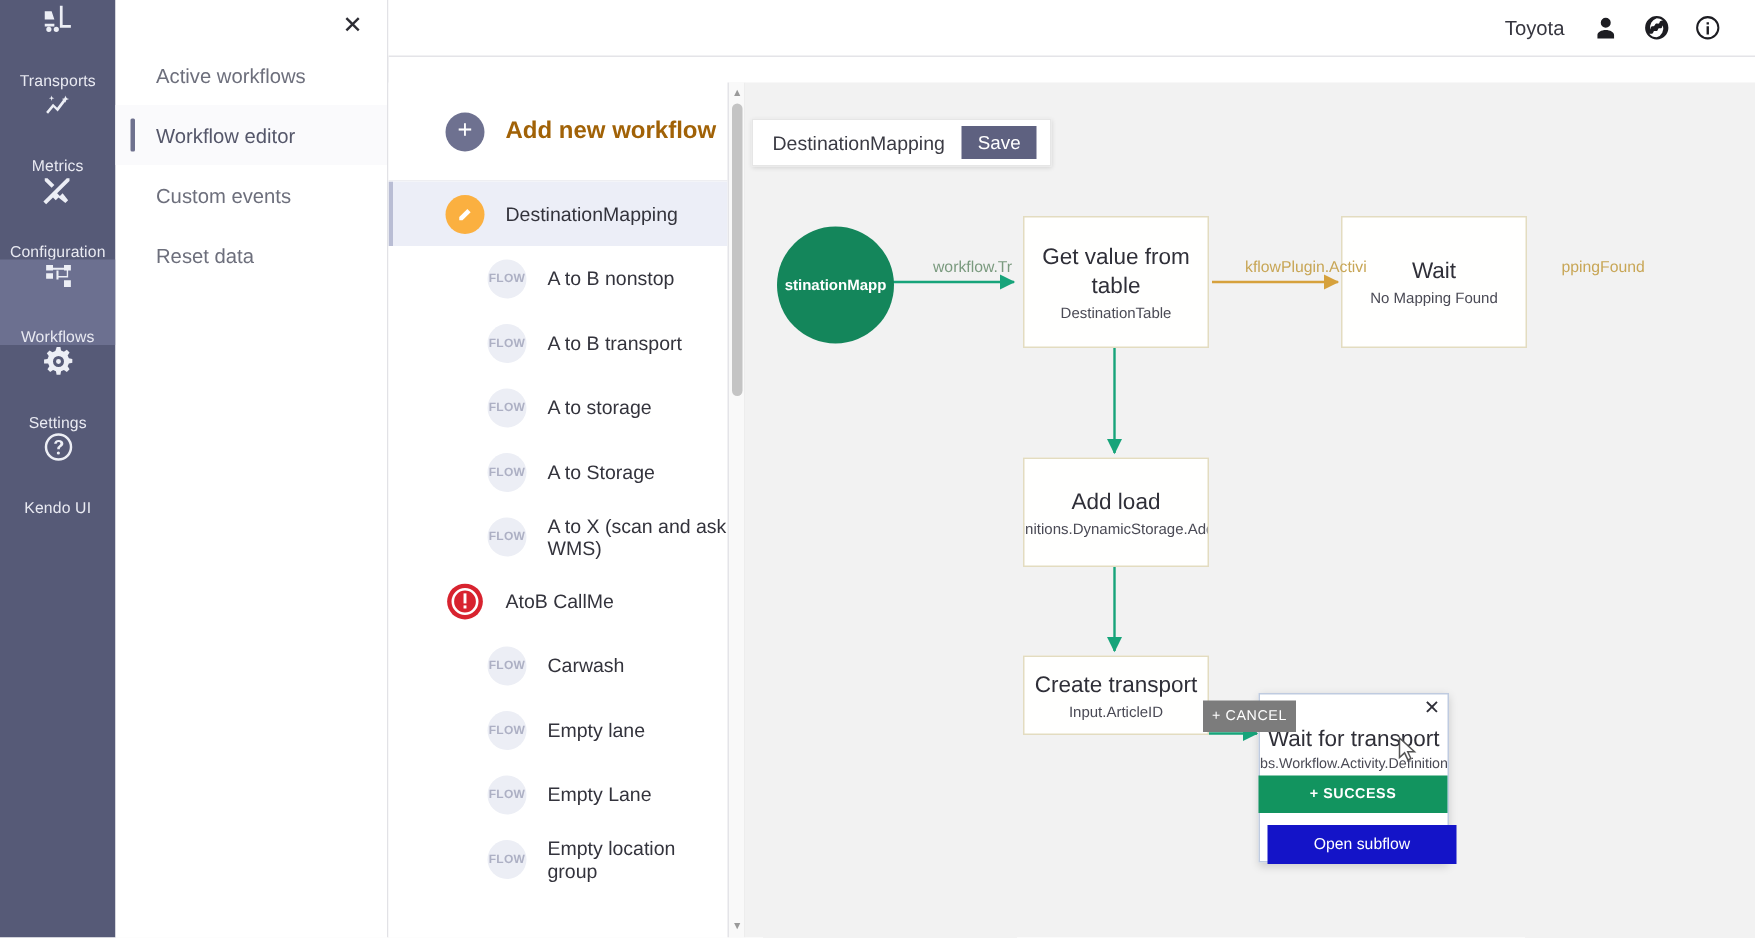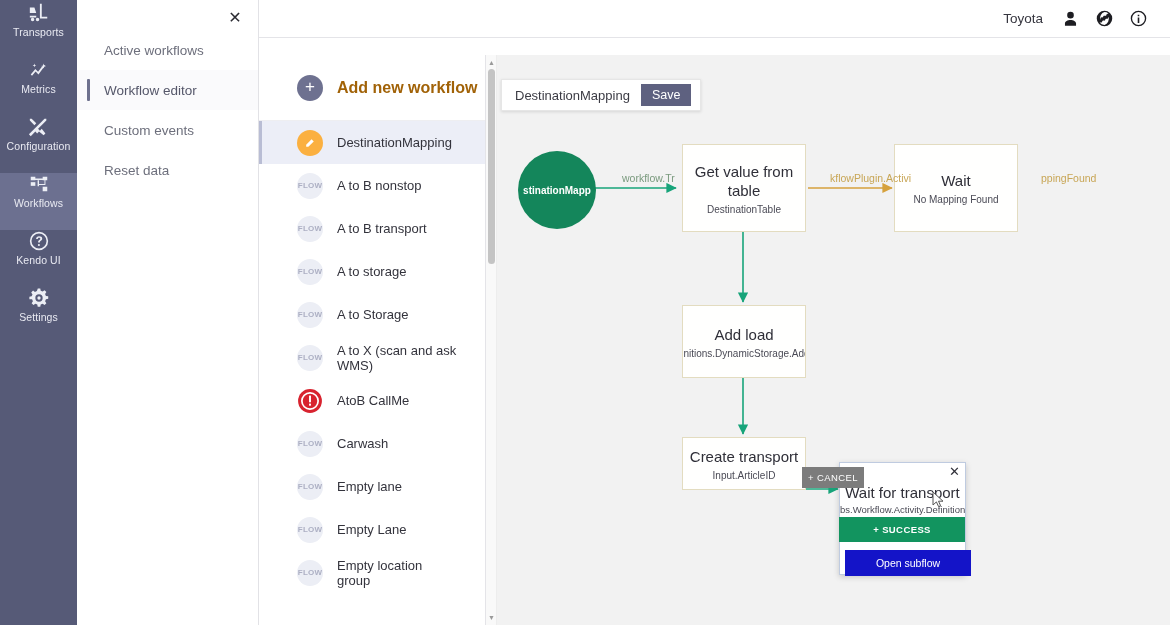--- a/index.html
+++ b/index.html
@@ -16,21 +16,21 @@
     position: absolute; left: 0; top: 0;
     width: 77px; height: 625px;
     background: #565a77;
     display: flex; flex-direction: column;
     align-items: stretch;
     padding-top: 2px;
   }
   .rail-item {
     height: 57px;
     display: flex; flex-direction: column;
-    align-items: center; justify-content: flex-start;
+    align-items: center; justify-content: space-between;
     color: #e9eaf2;
     cursor: pointer;
     gap: 3px;
   }
   .rail-item.active { background: #6c7090; }
   .rail-label { font-size: 10.5px; letter-spacing: .1px; line-height: 1; }
   .rail-ico { width: 24px; height: 22px; display:block; }
   .rail-ico svg { width: 100%; height: 100%; display:block; fill: #eceef5; }
 
   
@@ -73,21 +73,21 @@
     padding-left: 38px; gap: 14px; cursor: pointer;
     border-bottom: 1px solid #eeeef1;
   }
   .circ {
     width: 26px; height: 26px; border-radius: 50%;
     flex: 0 0 26px;
     display: flex; align-items: center; justify-content: center;
     font-size: 8px; font-weight: bold; letter-spacing: .2px;
   }
   .circ.add { background: #6e7190; color: #fff; font-size: 17px; font-weight: 400; line-height: 0; padding-bottom:2px;}
-  .circ.flow { background: #eceef5; color: #adb0c4; }
+  .circ.flow { background: #eceef5; color: #adb0c4; margin-left: 28px; }
   .circ.pencil { background: #fbb040; color: #fff; }
   .circ.alert { background: #fff; }
   .wf-add-label { font-size: 16px; color: #a16207; font-weight: bold; }
   .wf-scroll { height: 504px; overflow: hidden; position: relative; }
   .wf-item {
     min-height: 43px; display: flex; align-items: center;
     padding-left: 38px; gap: 14px; cursor: pointer;
   }
   .wf-item.sel { background: #eceef7; border-left: 3px solid #b9bdd4; padding-left: 35px; }
   .wf-item-label { font-size: 13px; color: #33333c; line-height: 15px; max-width: 120px; }
@@ -223,33 +223,33 @@
             <path d="M3 4h5v4H3V4zm13 0h5v4h-5V4zm0 11h5v5h-5v-5zM8 6h8v1.5H8V6zm11 2v5h-7v1.5h-1.5V8H12v4h6V8h1z"></path>
             <path d="M3 10h5v4H3v-4z"></path>
           </svg>
       </span>
       <span class="rail-label">Workflows</span>
     </div>
 
     <div class="rail-item">
       <span class="rail-ico">
         <svg viewBox="0 0 24 24">
+            <path d="M12 8a4 4 0 1 0 0 8 4 4 0 0 0 0-8zm0 2.2a1.8 1.8 0 1 1 0 3.6 1.8 1.8 0 0 1 0-3.6zM10.6 1.5h2.8l.45 2.5 2.1.9 2.1-1.4 2 2-1.4 2.1.9 2.1 2.5.45v2.8l-2.5.45-.9 2.1 1.4 2.1-2 2-2.1-1.4-2.1.9-.45 2.5h-2.8l-.45-2.5-2.1-.9-2.1 1.4-2-2 1.4-2.1-.9-2.1L1.5 13.4v-2.8l2.5-.45.9-2.1-1.4-2.1 2-2 2.1 1.4 2.1-.9.9-2.55z"></path>
+          </svg>
+      </span>
+      <span class="rail-label">Settings</span>
+    </div>
+
+    <div class="rail-item">
+      <span class="rail-ico">
+        <svg viewBox="0 0 24 24">
             <path d="M12 2a10 10 0 1 0 0 20 10 10 0 0 0 0-20zm0 1.8a8.2 8.2 0 1 1 0 16.4 8.2 8.2 0 0 1 0-16.4zm.1 3.1c-1.9 0-3.1 1.1-3.3 2.8h1.9c.1-.8.6-1.3 1.4-1.3.8 0 1.3.5 1.3 1.1 0 .6-.3.9-1.1 1.5-.9.6-1.3 1.2-1.2 2.3v.4h1.9v-.3c0-.7.2-1 1.1-1.6 1-.7 1.4-1.4 1.4-2.4 0-1.6-1.3-2.5-3.4-2.5zm-.2 8.3a1.15 1.15 0 1 0 0 2.3 1.15 1.15 0 0 0 0-2.3z"></path>
           </svg>
       </span>
       <span class="rail-label">Kendo UI</span>
-    </div>
-
-    <div class="rail-item">
-      <span class="rail-ico">
-        <svg viewBox="0 0 24 24">
-            <path d="M12 8a4 4 0 1 0 0 8 4 4 0 0 0 0-8zm0 2.2a1.8 1.8 0 1 1 0 3.6 1.8 1.8 0 0 1 0-3.6zM10.6 1.5h2.8l.45 2.5 2.1.9 2.1-1.4 2 2-1.4 2.1.9 2.1 2.5.45v2.8l-2.5.45-.9 2.1 1.4 2.1-2 2-2.1-1.4-2.1.9-.45 2.5h-2.8l-.45-2.5-2.1-.9-2.1 1.4-2-2 1.4-2.1-.9-2.1L1.5 13.4v-2.8l2.5-.45.9-2.1-1.4-2.1 2-2 2.1 1.4 2.1-.9.9-2.55z"></path>
-          </svg>
-      </span>
-      <span class="rail-label">Settings</span>
     </div>
   </div>
 
   <div class="menu-panel">
     <div class="menu-close">✕</div>
     <div class="menu-list">
       <div class="menu-item">Active workflows</div>
       <div class="menu-item sel">Workflow editor</div>
       <div class="menu-item">Custom events</div>
       <div class="menu-item">Reset data</div>

